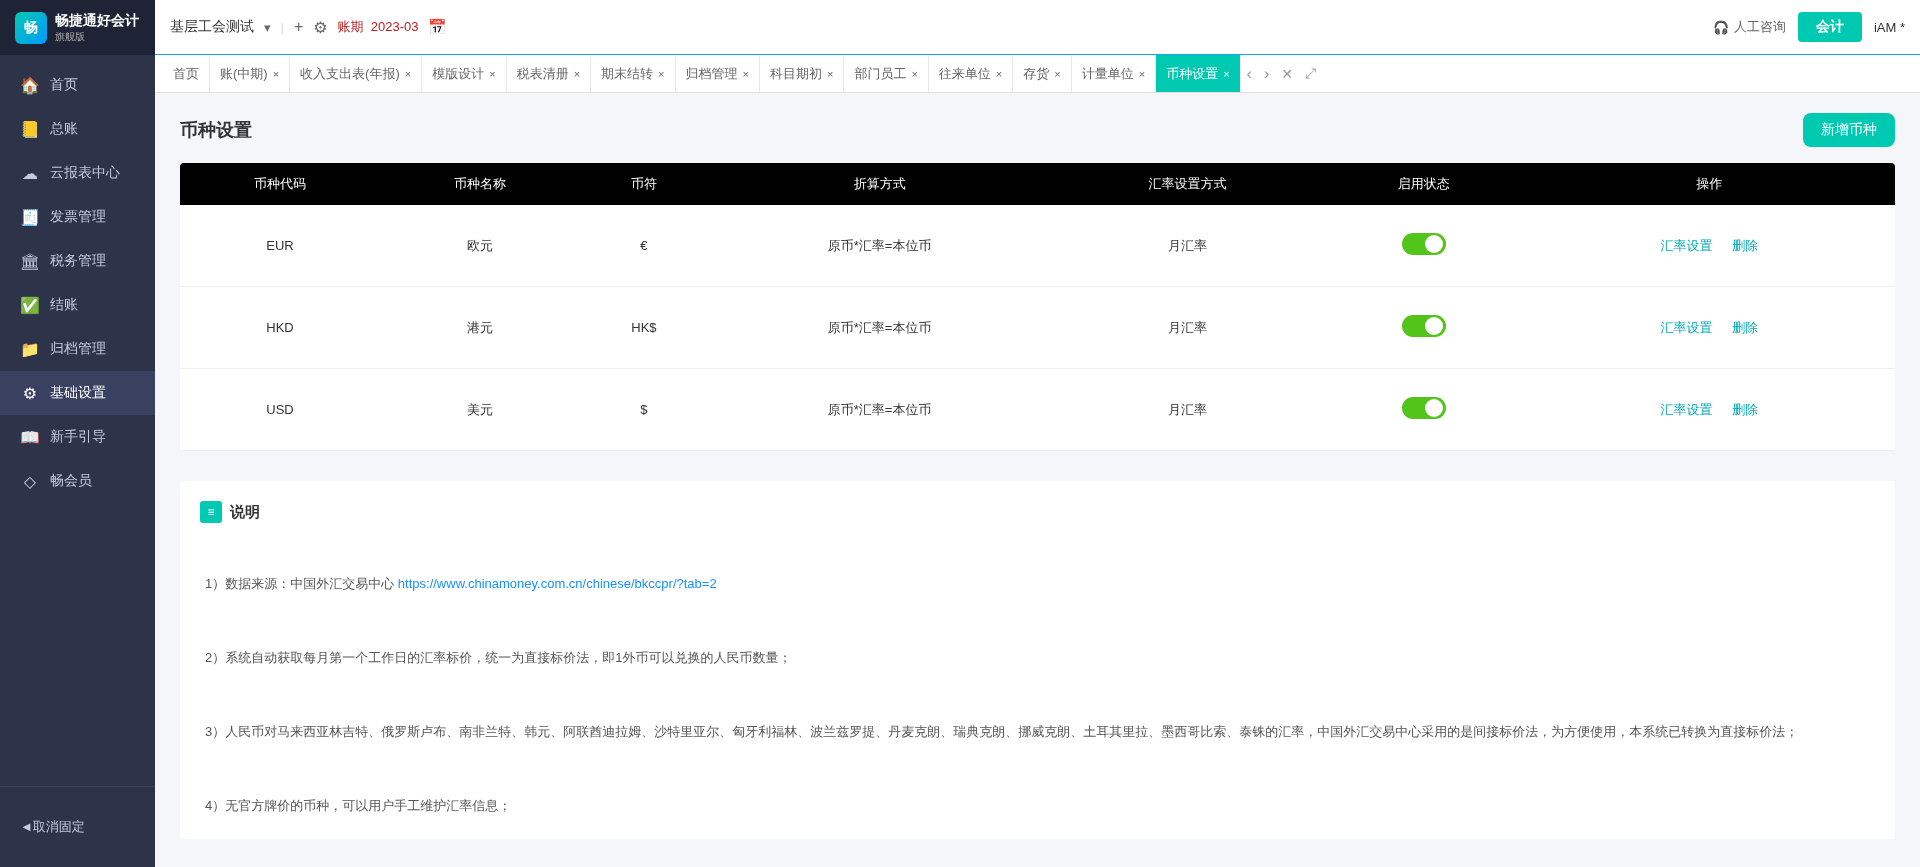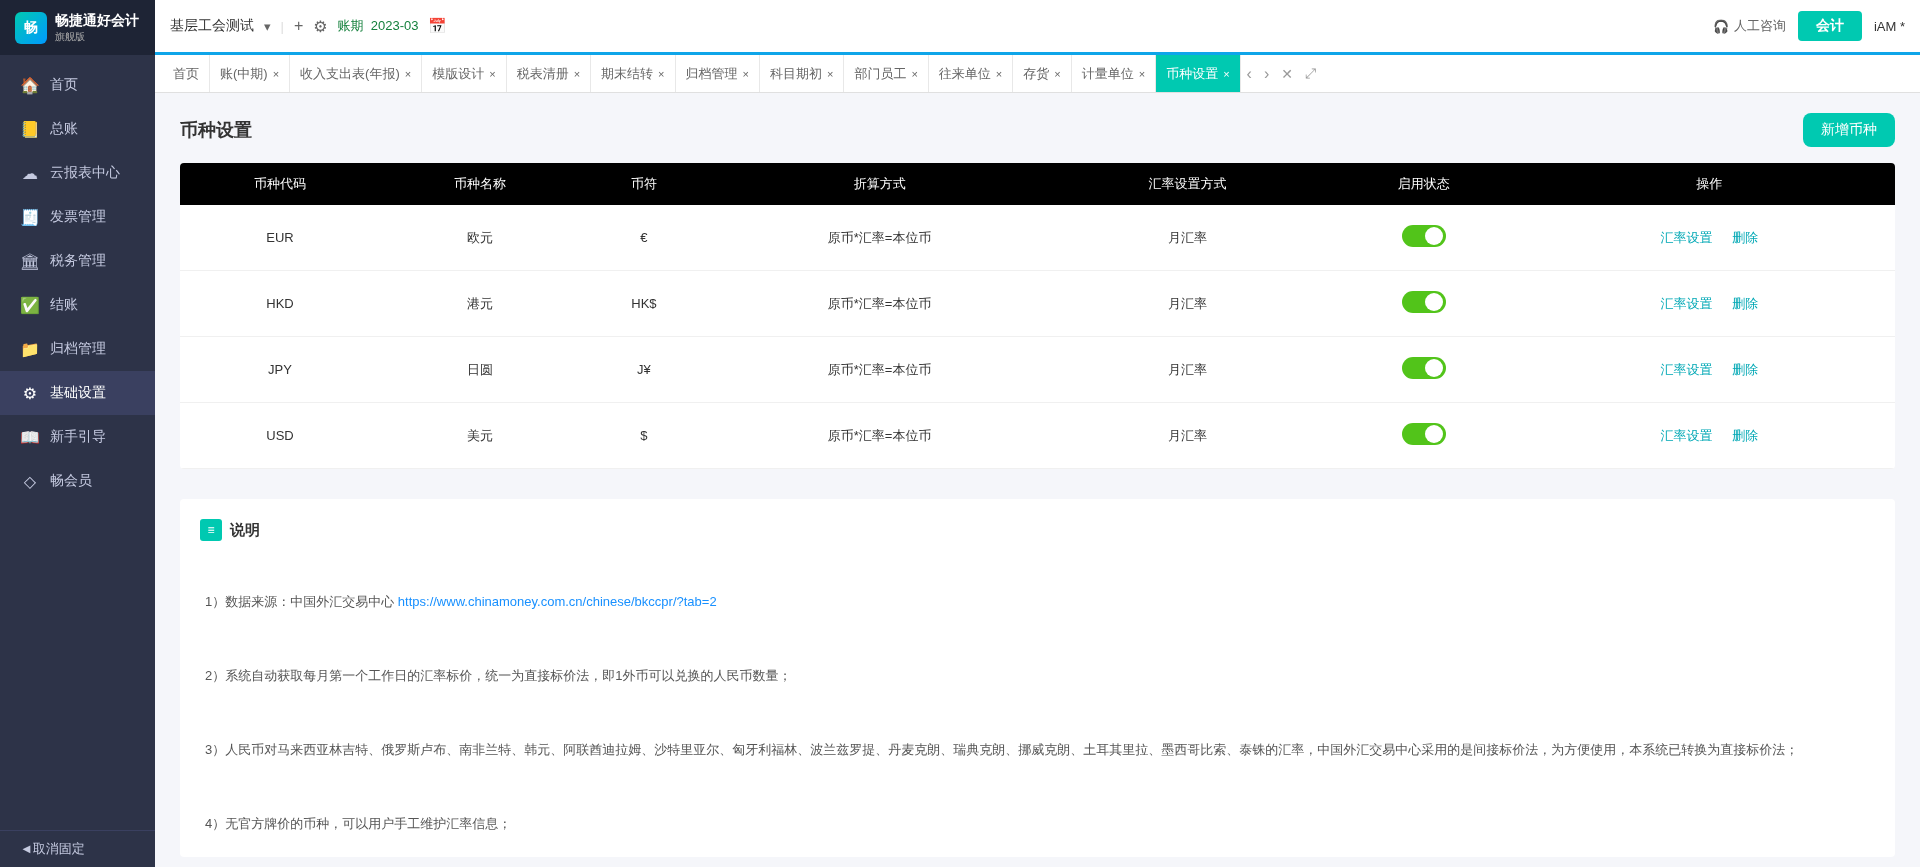--- a/index.html
+++ b/index.html
@@ -9,34 +9,34 @@
     .sidebar { width: 155px; background: #2d3348; color: #fff; display: flex; flex-direction: column; height: 100%; flex-shrink: 0; }
     .sidebar-logo { padding: 12px 15px; background: #1e2435; display: flex; align-items: center; gap: 8px; height: 55px; }
     .sidebar-logo-icon { width: 32px; height: 32px; background: linear-gradient(135deg, #00c9b1, #0099ff); border-radius: 6px; display: flex; align-items: center; justify-content: center; color: white; font-weight: bold; font-size: 14px; }
     .sidebar-logo-text { display: flex; flex-direction: column; }
     .sidebar-logo-title { font-size: 14px; font-weight: bold; color: #fff; }
     .sidebar-logo-sub { font-size: 10px; color: #aaa; }
     .sidebar-nav { flex: 1; padding-top: 8px; }
     .nav-item { display: flex; align-items: center; gap: 10px; padding: 12px 20px; color: #c5cae0; cursor: pointer; font-size: 14px; }
     .nav-item.active { background: #3a4060; color: #fff; }
     .nav-item .nav-icon { width: 20px; height: 20px; display: flex; align-items: center; justify-content: center; font-size: 16px; }
-    .sidebar-bottom { padding: 9px 20px; color: #c5cae0; font-size: 13px; cursor: pointer; display: flex; align-items: center; gap: 6px; border-top: 1px solid #3a4060; }
+    .sidebar-bottom { padding: 31px 20px; color: #c5cae0; font-size: 13px; cursor: pointer; display: flex; align-items: center; gap: 6px; border-top: 1px solid #3a4060; }
 
     
     .main { flex: 1; display: flex; flex-direction: column; overflow: hidden; }
 
     
-    .topbar { background: #fff; height: 55px; display: flex; align-items: center; padding: 0 15px; border-bottom: 3px solid #0ea5e9; gap: 10px; }
+    .topbar { background: #fff; height: 55px; display: flex; align-items: center; padding: 0 15px; border-bottom: 1px solid #0ea5e9; gap: 10px; }
     .company-name { color: #333; font-size: 14px; font-weight: 500; }
     .company-dropdown { color: #666; cursor: pointer; }
     .topbar-divider { color: #ddd; }
     .topbar-add { color: #666; font-size: 16px; cursor: pointer; }
     .topbar-settings { color: #666; font-size: 16px; cursor: pointer; }
     .topbar-period { color: #333; font-size: 13px; }
-    .topbar-period span { color: #15803d; }
+    .topbar-period span { color: #b91c1c; }
     .topbar-calendar { color: #00b0b9; cursor: pointer; font-size: 15px; }
     .topbar-right { margin-left: auto; display: flex; align-items: center; gap: 12px; }
     .topbar-support { color: #666; font-size: 13px; cursor: pointer; display: flex; align-items: center; gap: 4px; }
     .topbar-accounting-btn { background: #00c9b1; color: white; border: none; padding: 6px 18px; border-radius: 4px; cursor: pointer; font-size: 14px; font-weight: bold; text-align: center; }
     .topbar-user { color: #333; font-size: 13px; }
 
     
     .tabbar { background: #fff; border-bottom: 1px solid #e0e0e0; display: flex; align-items: center; padding: 0 8px; height: 38px; overflow: hidden; }
     .tab-item { display: flex; align-items: center; padding: 0 10px; height: 38px; font-size: 13px; color: #666; cursor: pointer; border-right: 1px solid #e8e8e8; white-space: nowrap; gap: 5px; }
     .tab-item.active { background: #00c9b1; color: #fff; }
@@ -51,21 +51,21 @@
     
     .page-header { display: flex; align-items: center; justify-content: space-between; margin-bottom: 16px; }
     .page-title { font-size: 18px; font-weight: bold; color: #333; }
     .btn-new { background: #00c9b1; color: white; border: none; padding: 8px 18px; border-radius: 8px; cursor: pointer; font-size: 14px; font-weight: 500; }
 
     
     .data-table { width: 100%; border-collapse: collapse; background: #fff; border-radius: 4px; overflow: hidden; }
     .data-table thead tr { background: #000000; color: #fff; }
     .data-table thead th { padding: 12px 10px; font-weight: 500; font-size: 13px; text-align: center; }
     .data-table tbody tr { border-bottom: 1px solid #f0f0f0; }
-    .data-table tbody td { padding: 20px 10px; text-align: center; color: #333; font-size: 13px; }
+    .data-table tbody td { padding: 28px 10px; text-align: center; color: #333; font-size: 13px; }
 
     
     .toggle { display: inline-block; width: 44px; height: 22px; background: #52c41a; border-radius: 11px; position: relative; cursor: pointer; }
     .toggle::after { content: ''; position: absolute; width: 18px; height: 18px; background: white; border-radius: 50%; top: 2px; right: 3px; }
 
     
     .action-link { color: #00a8b5; cursor: pointer; font-size: 13px; text-decoration: none; margin: 0 8px; }
 
     
     .notes-section { margin-top: 30px; padding: 20px; background: #fff; border-radius: 4px; }
@@ -259,34 +259,20 @@
     <td>月汇率</td>
     <td>
       <div class="toggle"></div>
     </td>
     <td>
       <a class="action-link">汇率设置</a>
       <a class="action-link">删除</a>
     </td>
   </tr>
           <tr>
-    <td>JPY</td>
-    <td>日圆</td>
-    <td>J¥</td>
-    <td>原币*汇率=本位币</td>
-    <td>月汇率</td>
-    <td>
-      <div class="toggle"></div>
-    </td>
-    <td>
-      <a class="action-link">汇率设置</a>
-      <a class="action-link">删除</a>
-    </td>
-  </tr>
-          <tr>
     <td>USD</td>
     <td>美元</td>
     <td>$</td>
     <td>原币*汇率=本位币</td>
     <td>月汇率</td>
     <td>
       <div class="toggle"></div>
     </td>
     <td>
       <a class="action-link">汇率设置</a>

